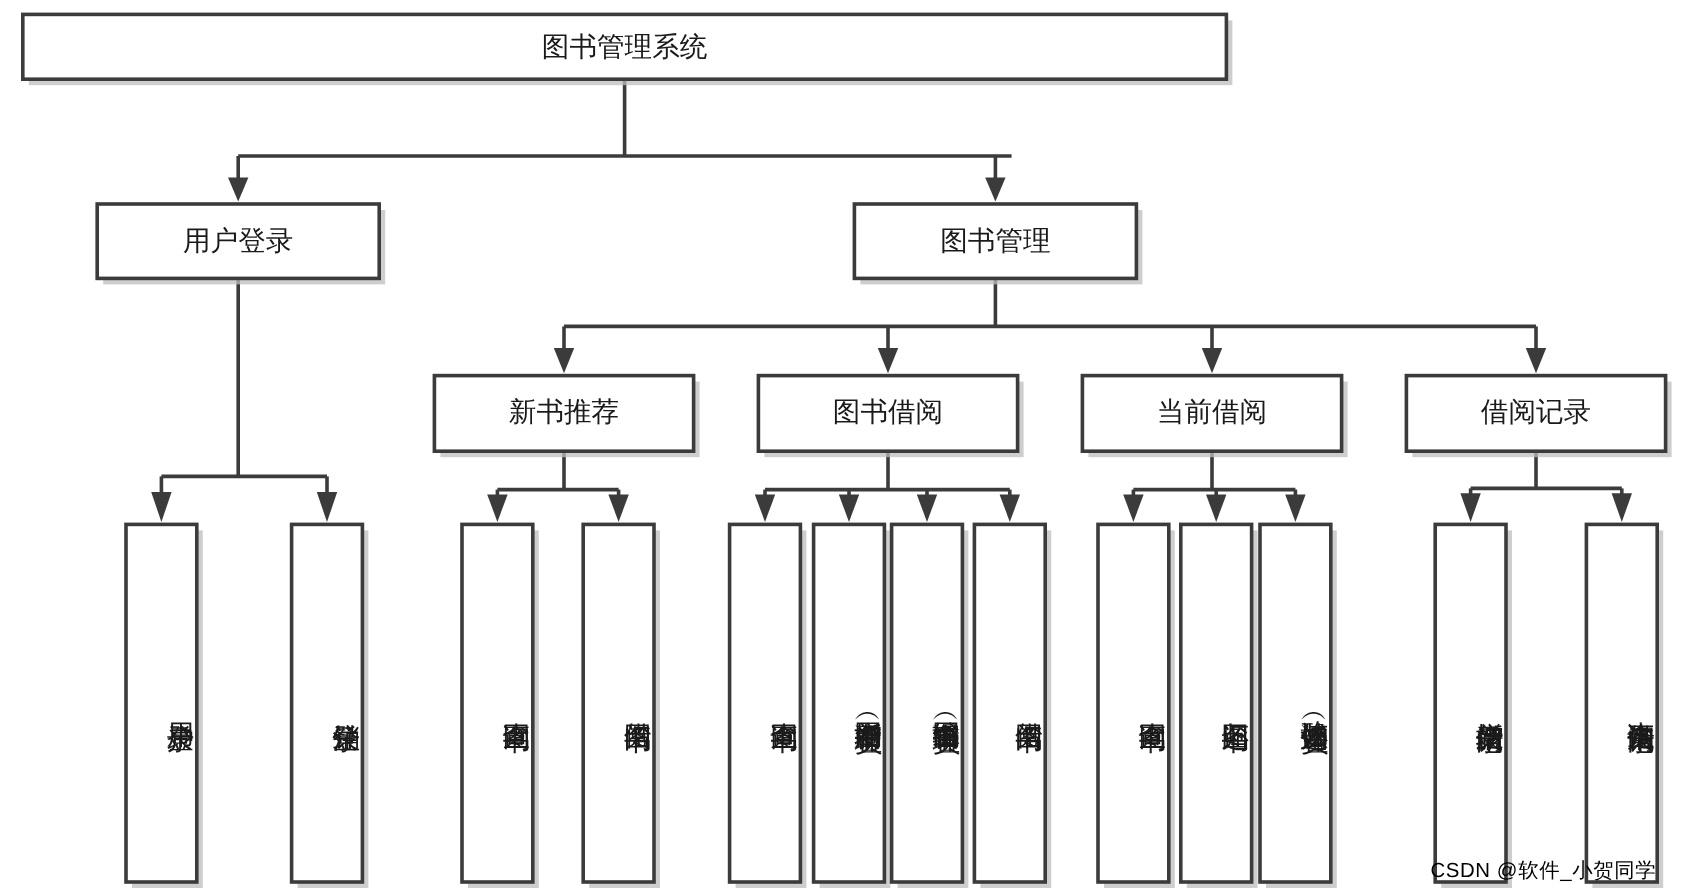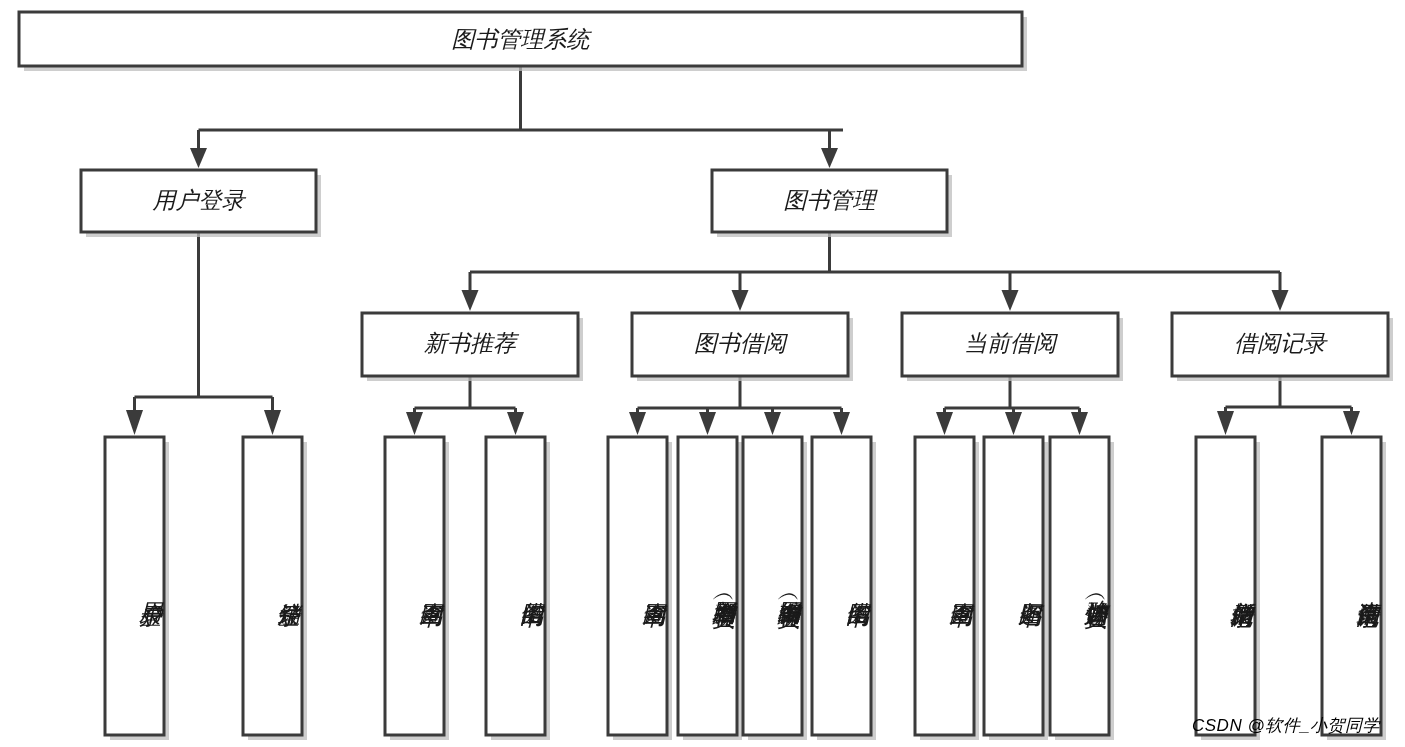--- a/index.html
+++ b/index.html
@@ -11,21 +11,20 @@
     width: 1405px;
     height: 747px;
     font-family: "Liberation Sans", "DejaVu Sans", sans-serif;
     overflow: hidden;
     position: relative;
   }
   #diagram-root {
     position: relative;
     width: 1125px;
     height: 747px;
-    font-style: italic;
   }
   svg#flowchart {
     display: block;
     width: 1405px;
     height: 747px;
   }
   .node-box {
     fill: #ffffff;
     stroke: #3b3b3b;
     stroke-width: 3;

